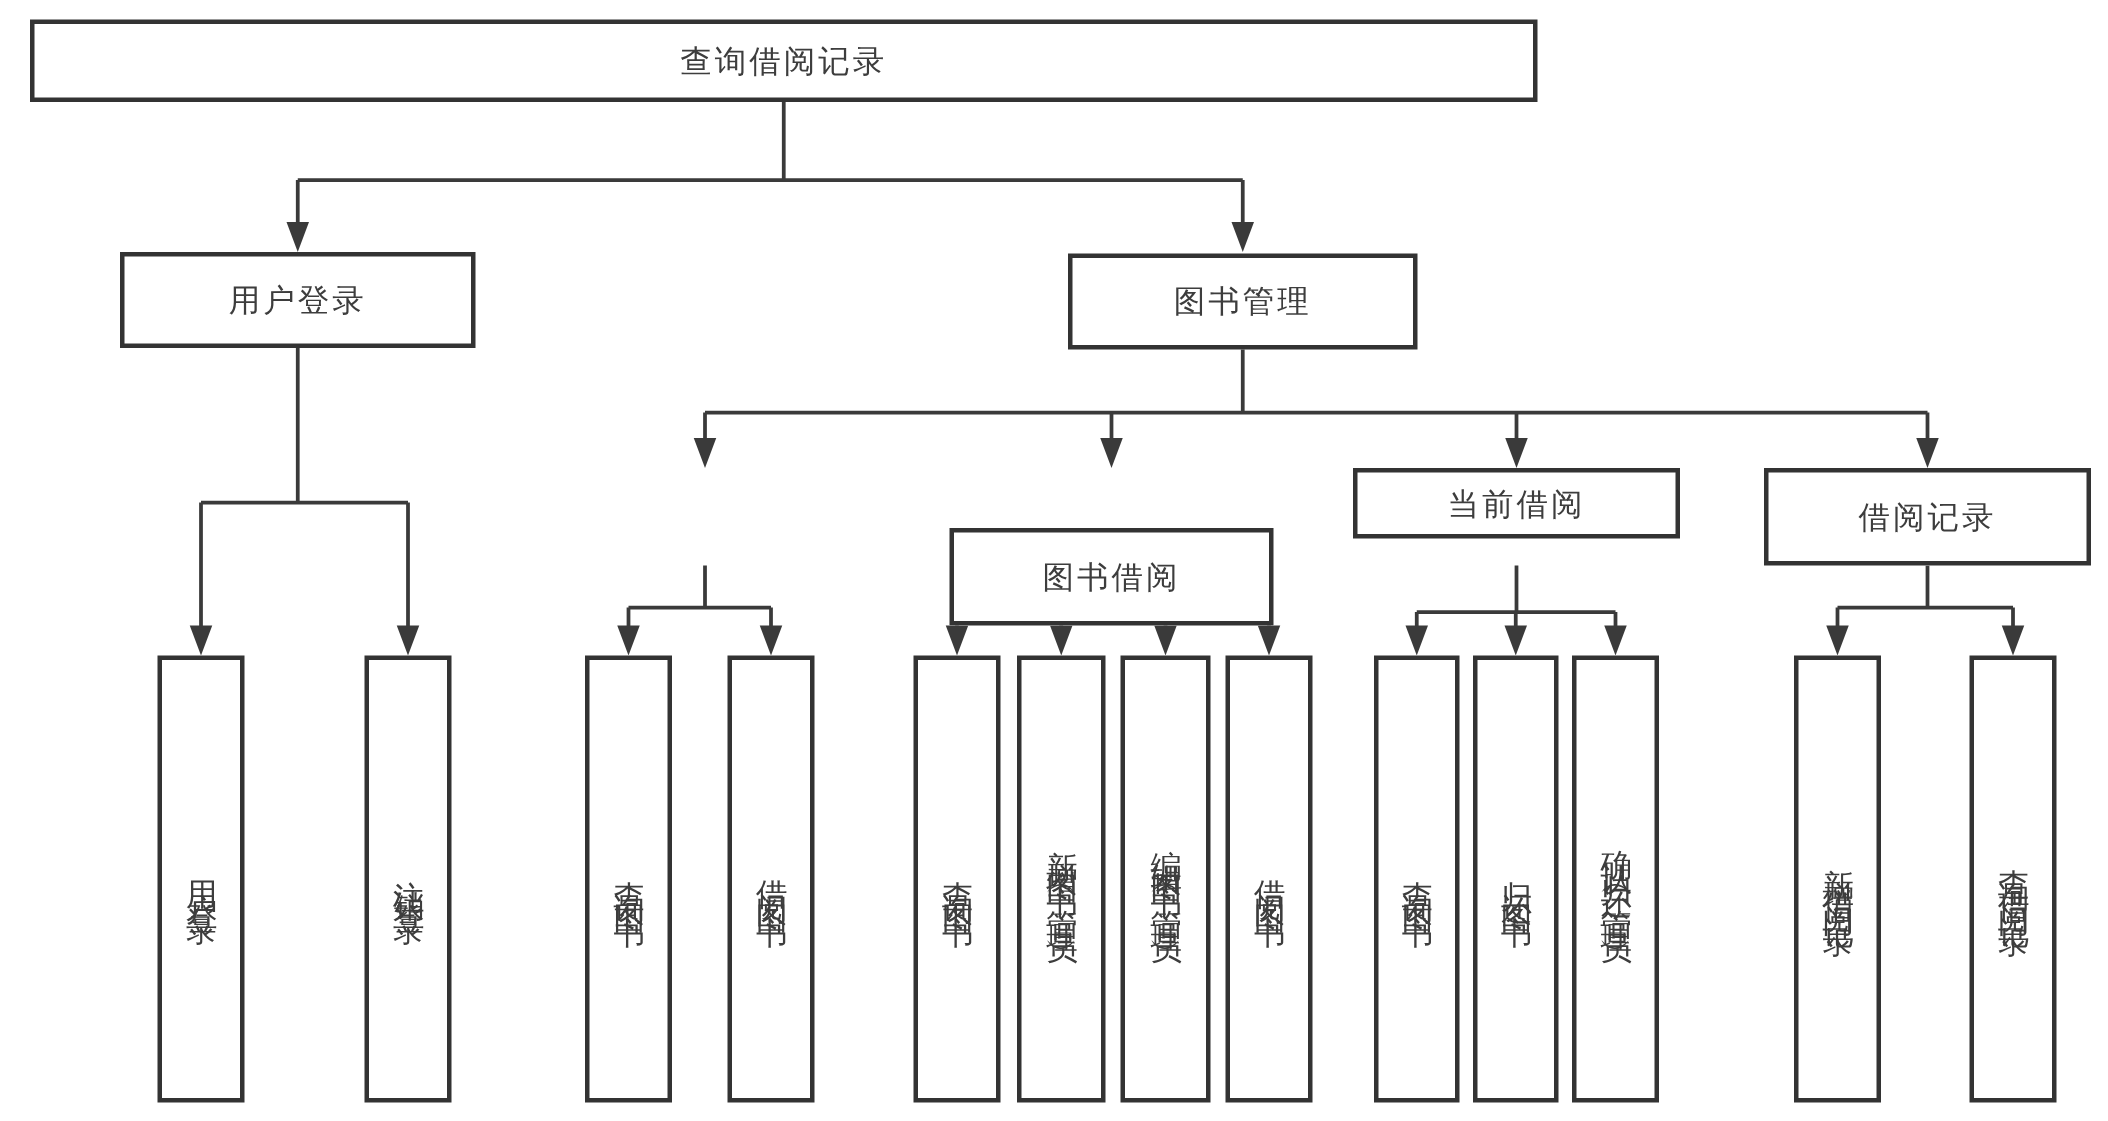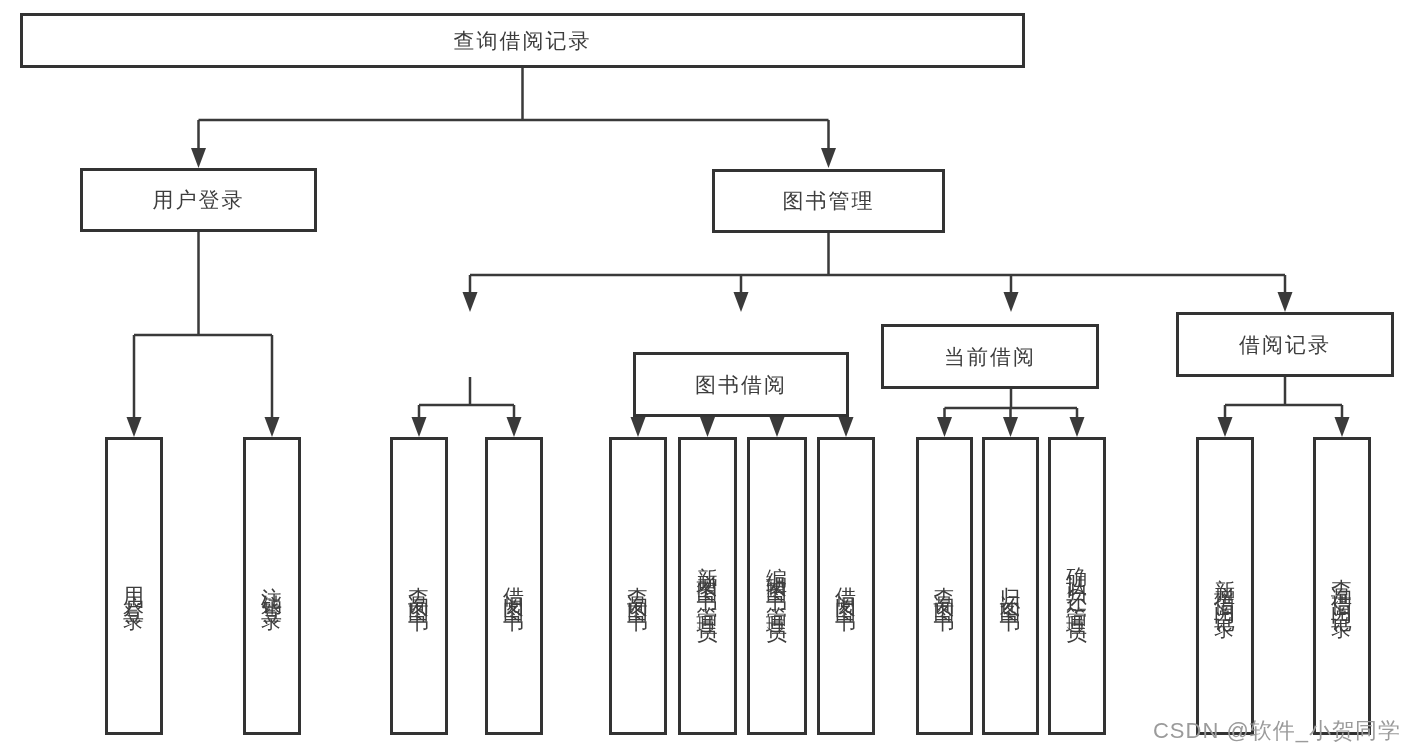--- a/index.html
+++ b/index.html
@@ -115,21 +115,21 @@
   <div class="box" style="left:80px; top:168px; width:237px; height:64px;">
     <span class="hlabel">用户登录</span>
   </div>
   <div class="box" style="left:712px; top:169px; width:233px; height:64px;">
     <span class="hlabel">图书管理</span>
   </div>
 
   <div class="box" style="left:633px; top:312px; width:216px; height:65px;margin-top:40px;">
     <span class="hlabel">图书借阅</span>
   </div>
-  <div class="box" style="left:881px; top:312px; width:218px; height:65px;margin-top:12px;">
+  <div class="box" style="left:902px; top:312px; width:218px; height:47px;">
     <span class="hlabel">当前借阅</span>
   </div>
   <div class="box" style="left:1176px; top:312px; width:218px; height:65px;">
     <span class="hlabel">借阅记录</span>
   </div>
 
   <div class="box leaf" style="left:105px; top:437px; width:58px; height:298px;">
     <span class="vlabel">用户登录</span>
   </div>
   <div class="box leaf" style="left:243px; top:437px; width:58px; height:298px;">
@@ -166,15 +166,14 @@
     <span class="vlabel">确认归还（管理员）</span>
   </div>
 
   <div class="box leaf" style="left:1196px; top:437px; width:58px; height:298px;">
     <span class="vlabel">新增借阅记录</span>
   </div>
   <div class="box leaf" style="left:1313px; top:437px; width:58px; height:298px;">
     <span class="vlabel">查询借阅记录</span>
   </div>
 
-  <div id="watermark">CSDN @软件_小贺同学</div>
 
 </div>
 
 </body></html>

